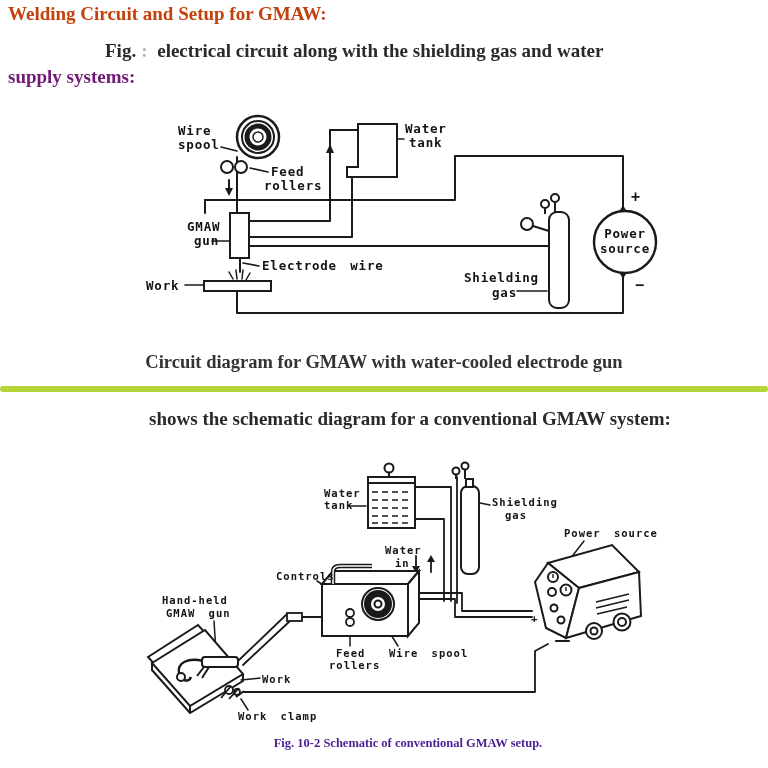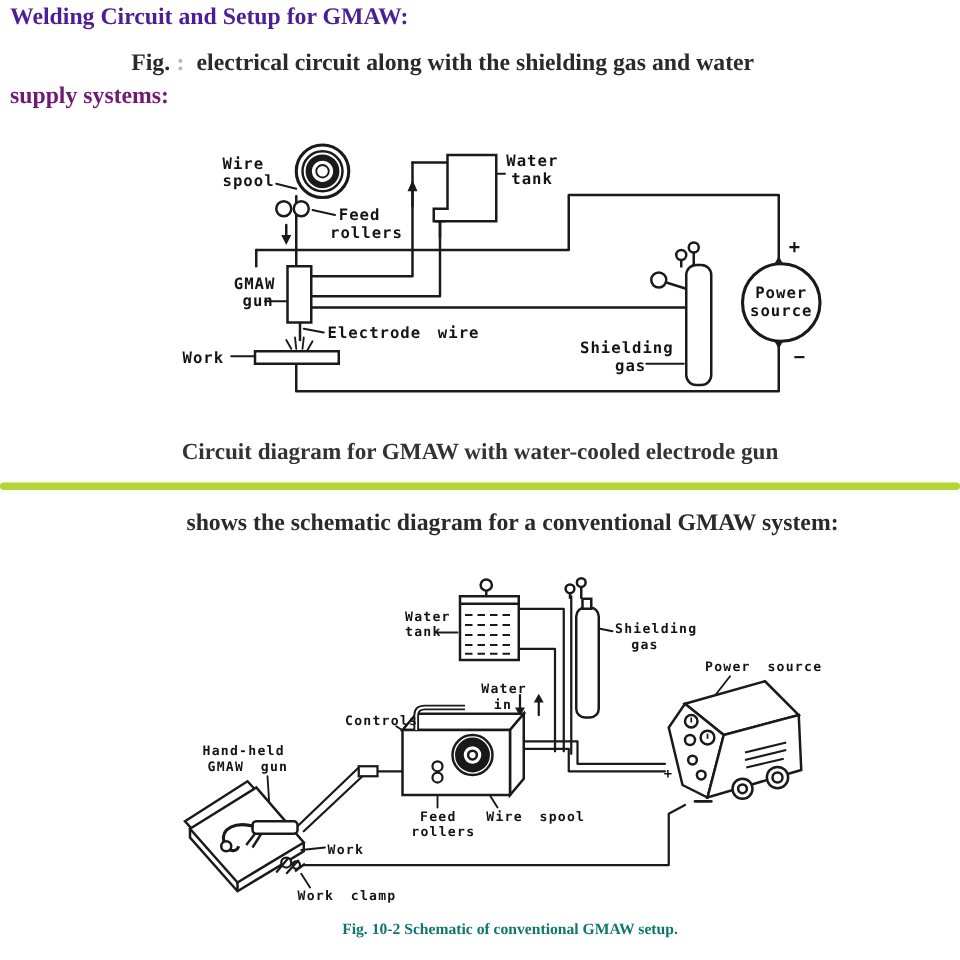--- a/index.html
+++ b/index.html
@@ -1,28 +1,28 @@
 <!DOCTYPE html>
 <html><head>
 <meta charset="utf-8">
 <style>
   html,body{margin:0;padding:0;background:#fff;}
   .page{position:relative;width:768px;height:768px;background:#ffffff;overflow:hidden;
         font-family:"Liberation Serif",serif;color:#222;}
-  .h1{position:absolute;top:3px;left:8px;font-size:19px;font-weight:bold;color:#4c1d95;}
+  .h1{position:absolute;top:3px;left:8px;font-size:19px;font-weight:bold;color:#c2410c;}
   .intro{position:absolute;top:36px;left:8px;width:752px;font-size:19px;font-weight:bold;color:#2a2a2a;line-height:30px;}
   .intro .fig{margin-left:97px;text-align:center;}
   .intro .redacted{color:#b5b5b5;margin:0 5px;font-weight:bold;}
   .intro-l2{position:absolute;top:66px;left:8px;font-size:19px;font-weight:bold;color:#701a75;}
   .cap1{position:absolute;top:352px;left:0;width:768px;text-align:center;font-size:18.5px;font-weight:bold;color:#333;}
   .divider{position:absolute;top:386px;left:0;width:768px;height:6px;border-radius:3px;}
   .h2{position:absolute;top:408px;left:0;width:768px;text-align:center;padding-left:52px;box-sizing:border-box;
       font-size:19px;font-weight:bold;color:#2a2a2a;}
   .cap2{position:absolute;top:736px;left:0;width:768px;text-align:center;padding-left:48px;box-sizing:border-box;
-        font-size:12.5px;font-weight:bold;color:#0f766e;}
+        font-size:12.5px;font-weight:bold;color:#4c1d95;}
   svg{position:absolute;}
   svg text{font-family:"DejaVu Sans Mono",monospace;font-weight:bold;fill:#141414;}
   #d1 text{font-size:12.5px;letter-spacing:0.8px;word-spacing:5px;}
   #d2 text{font-size:10.5px;letter-spacing:1px;word-spacing:6px;}
   .sign{font-size:15px !important;}
 </style>
 </head>
 <body>
 
 <div class="page">

